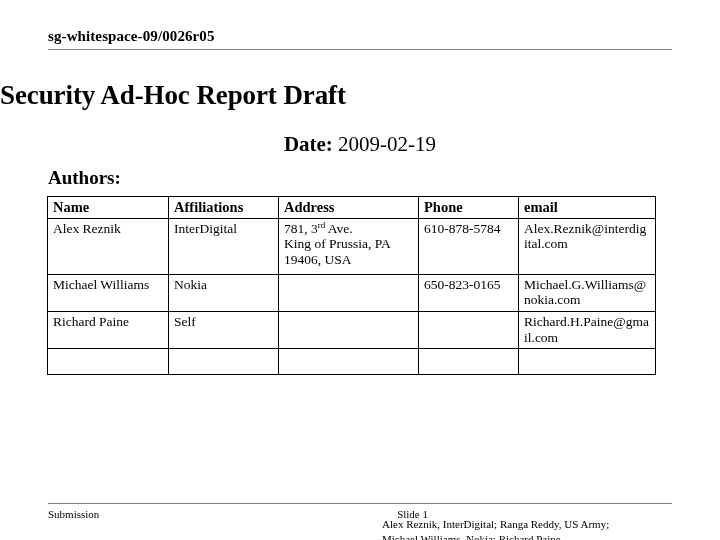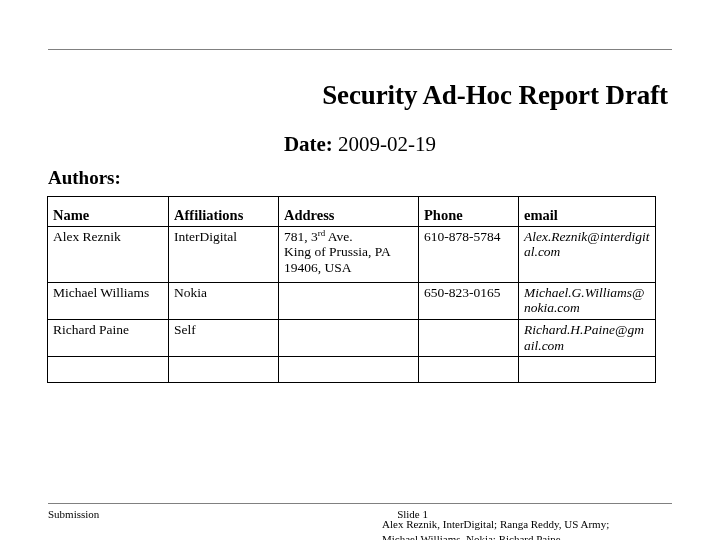--- a/index.html
+++ b/index.html
@@ -37,21 +37,21 @@
     height: 0;
     border-top: 1.6px solid #808080;
   }
 
   
   .slide-title {
     position: absolute;
     left: 0;
     top: 80px;
     width: 668px;
-    text-align: right;
+    text-align: left;
     font-weight: bold;
     font-size: 27px;
     letter-spacing: -0.1px;
   }
   .slide-date {
     position: absolute;
     left: 0;
     top: 132px;
     width: 720px;
     text-align: center;
@@ -86,35 +86,34 @@
     vertical-align: top;
     padding: 2px 5px 3px 5px;
     font-size: 13.5px;
     line-height: 1.16;
     font-weight: normal;
     text-align: left;
   }
   .authors-table thead th {
     font-weight: bold;
     font-size: 14.5px;
-    padding-top: 10px;
+    padding-top: 2px;
     padding-bottom: 2px;
   }
   .col-name     { width: 121px; }
   .col-affil    { width: 110px; }
   .col-address  { width: 140px; }
   .col-phone    { width: 100px; }
   .col-email    { width: 137px; }
 
   .cell-email {
     font-size: 8.5px;
     line-height: 1.25;
     word-break: break-word;
     padding-top: 4px;
-    font-style: italic;
   }
   .cell-phone {
     font-size: 13.5px;
     padding-top: 4px;
   }
   sup {
     font-size: 0.66em;
     vertical-align: super;
     line-height: 0;
   }
@@ -158,20 +157,21 @@
     width: 290px;
     text-align: left;
     line-height: 1.32;
     margin-top: 9px;
   }
 </style>
 </head>
 <body>
 
 <div class="slide-header">
+  <span>sg-whitespace-09/0026r05</span>
 </div>
 <div class="header-rule"></div>
 
 <div class="slide-title">Security Ad-Hoc Report Draft</div>
 <div class="slide-date">
   <span class="date-label">Date:</span><span class="date-value"> 2009-02-19</span>
 </div>
 
 <div class="authors-heading">Authors:</div>
 

